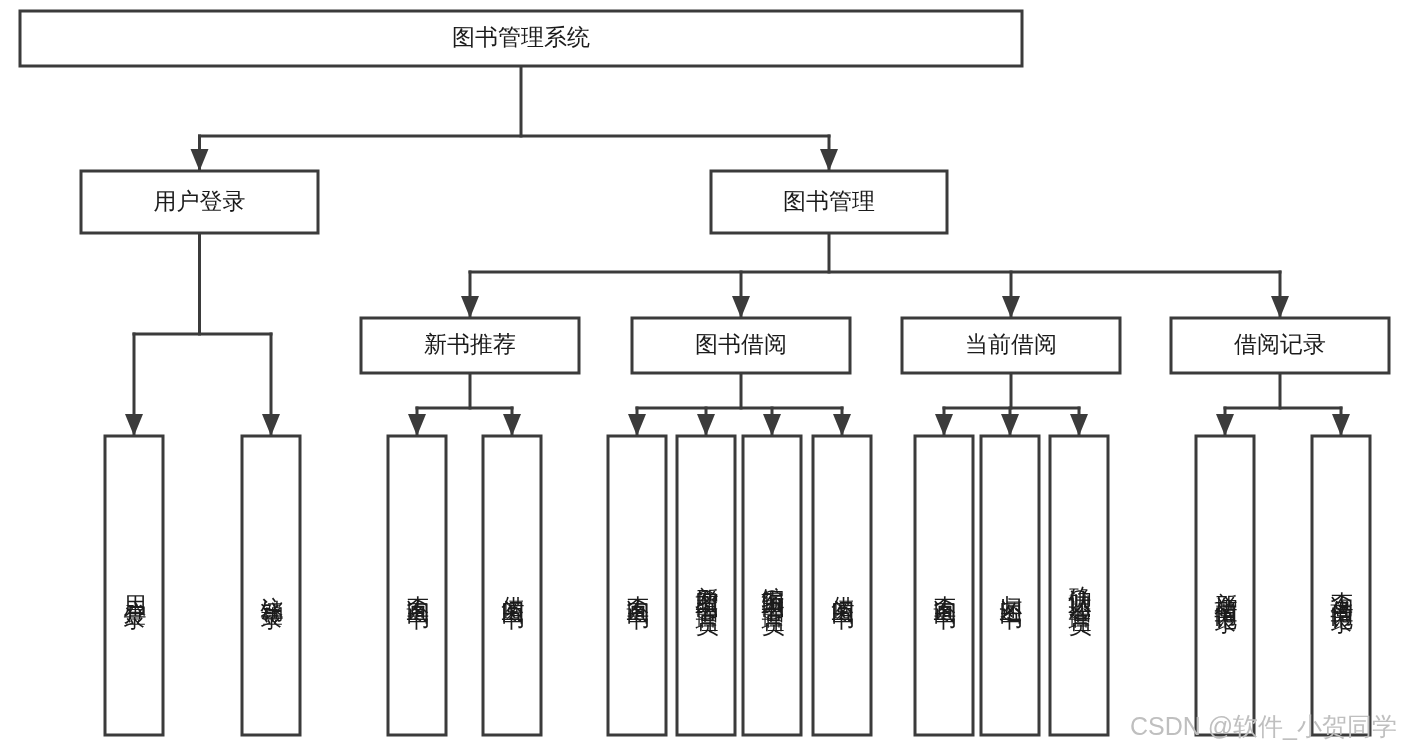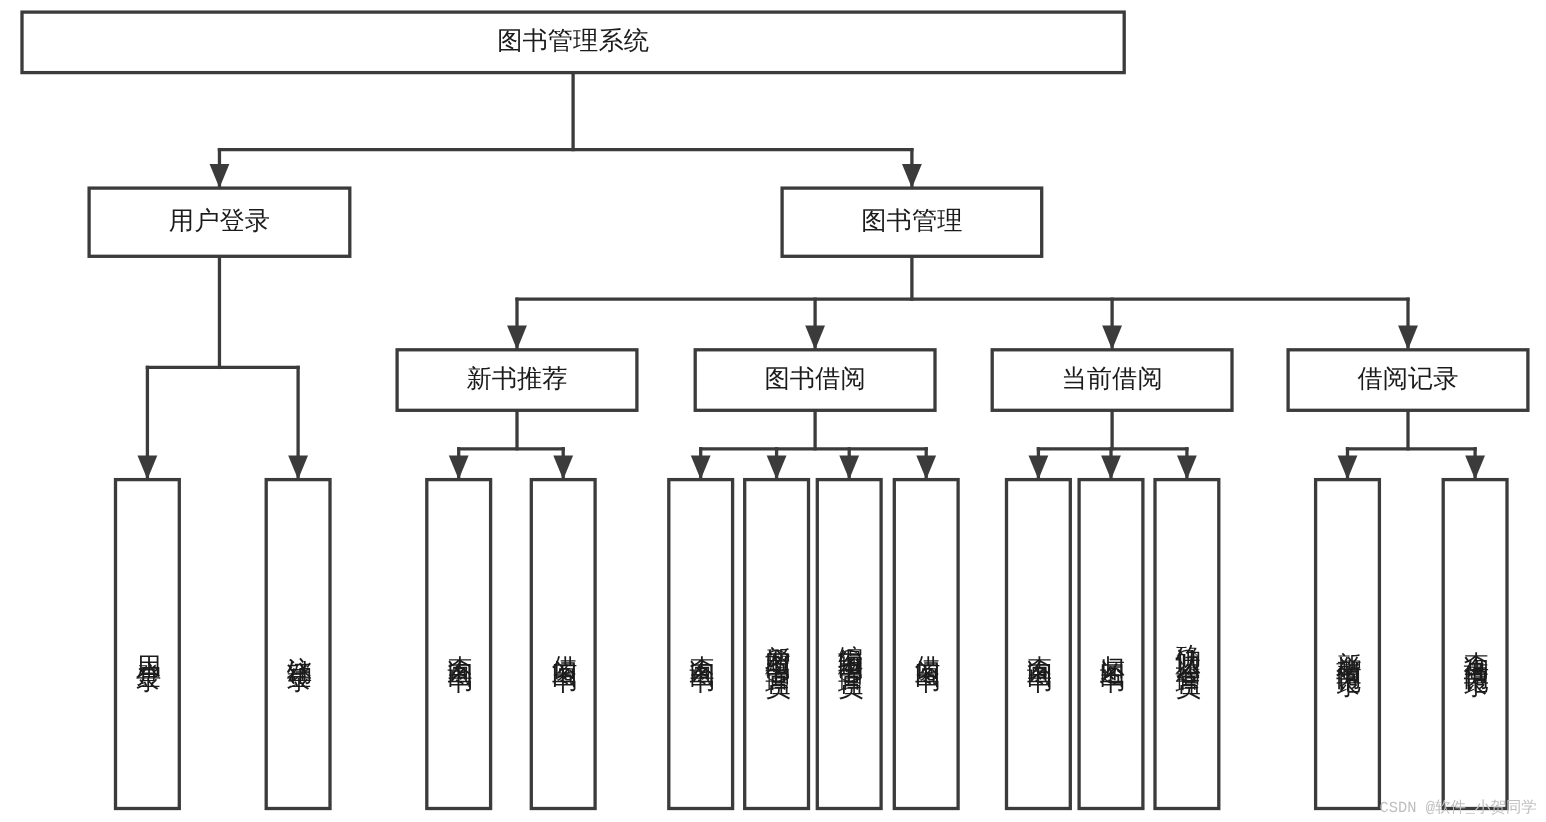--- a/index.html
+++ b/index.html
@@ -21,22 +21,22 @@
   }
   .vnode-label{
     font-family:"DejaVu Sans","Liberation Sans",sans-serif;
     font-size:23px;fill:#1b1b1b;
     dominant-baseline:middle;text-anchor:middle;
     writing-mode:vertical-rl;
     letter-spacing:4px;
   }
   .watermark{
     position:absolute;right:8px;bottom:4px;
-    font-family:Liberation Mono, monospace;
-    font-size:14px;color:#bfbfbf;white-space:nowrap;
+    font-family:Liberation Sans, sans-serif;
+    font-size:25px;color:#bfbfbf;white-space:nowrap;
     pointer-events:none;user-select:none;margin-top:41px;
   }
 </style>
 </head>
 <body>
 
 <div id="diagram-root">
   <svg class="flow" viewBox="0 0 1405 747" xmlns="http://www.w3.org/2000/svg">
     <g id="edge-layer">
         <line x1="521" y1="66" x2="521" y2="136" class="edge"></line>

